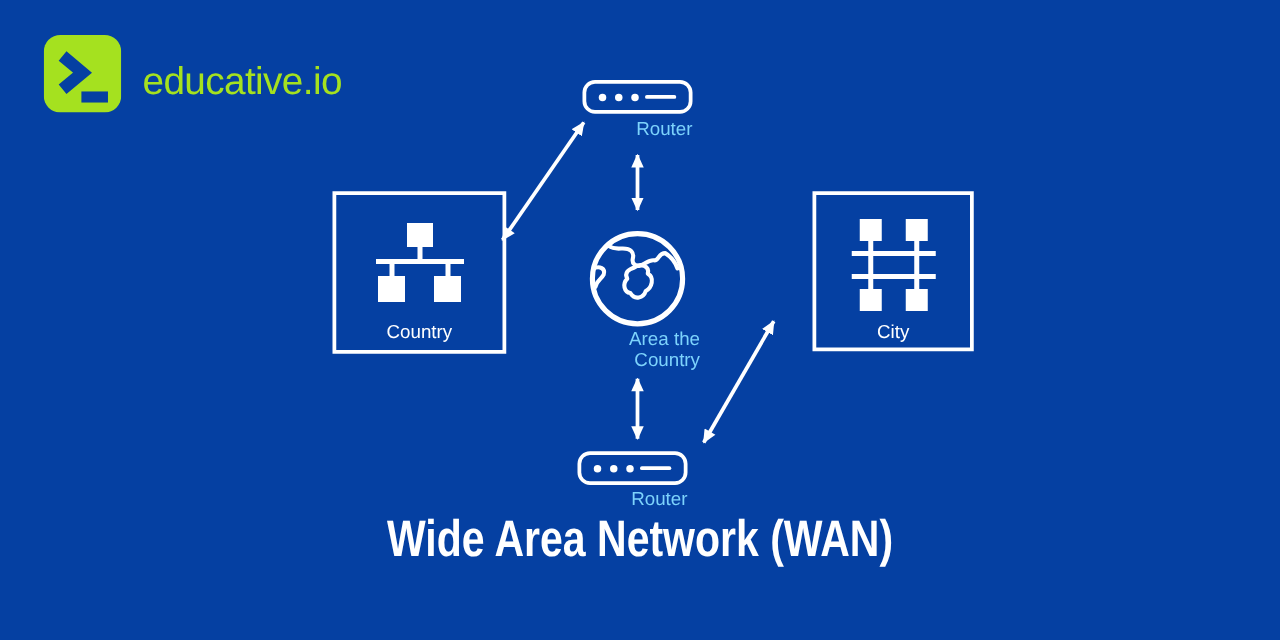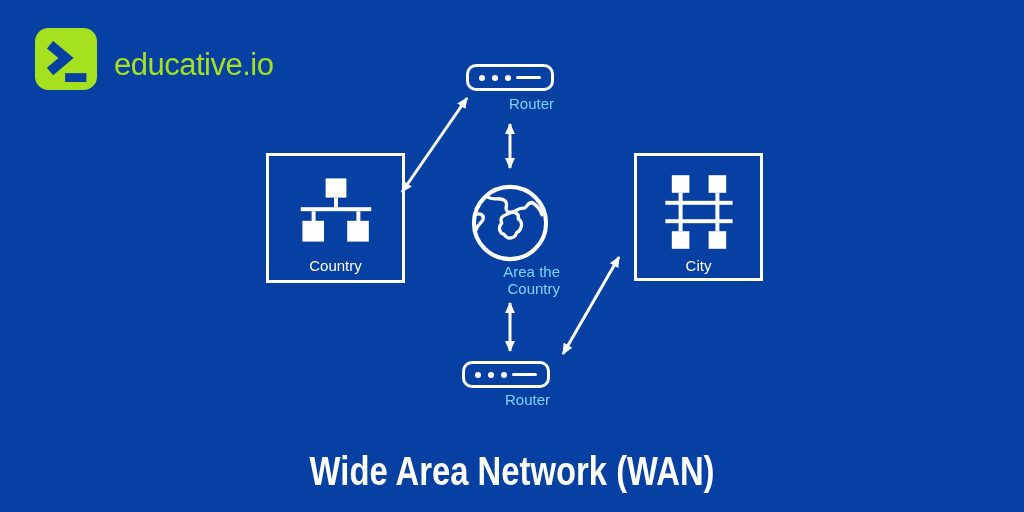--- a/index.html
+++ b/index.html
@@ -28,34 +28,34 @@
   .router-top    { left:466px; top:64px; }
   .router-bottom { left:462px; top:361px; }
 
   
   .nodebox {
     position:absolute; border:3px solid #fff; box-sizing:border-box;
     display:flex; flex-direction:column; align-items:center;
   }
   .nodebox svg { width:80px; height:80px; margin-top:16px; }
   .box-country { left:266px; top:153px; width:139px; height:130px; }
-  .box-city    { left:634px; top:153px; width:129px; height:128px; }
+  .box-city    { left:650px; top:153px; width:129px; height:128px; }
 
   
   .globe { position:absolute; left:469px; top:182px; width:82px; height:82px; }
 
   
   .lbl { position:absolute; color:#7dd3fc; font-size:15px; text-align:right; line-height:17px; }
   .lbl-router-top    { left:466px; top:95px;  width:88px; }
   .lbl-router-bottom { left:462px; top:391px; width:88px; }
   .lbl-internet      { left:460px; top:263px; width:100px; }
   .in-box-label { color:#fff; font-size:15px; margin-top:5px; }
 
   
-  .title-wrap { position:absolute; left:0; top:448px; width:1024px; text-align:center; }
+  .title-wrap { position:absolute; left:0; top:408px; width:1024px; text-align:center; }
   .title {
     display:inline-block; color:#fff; font-size:41px; font-weight:800;
     transform:scaleX(0.8); transform-origin:center; letter-spacing:0px; white-space:nowrap;
   }
 </style>
 </head>
 <body>
 
 <div class="canvas">
 

